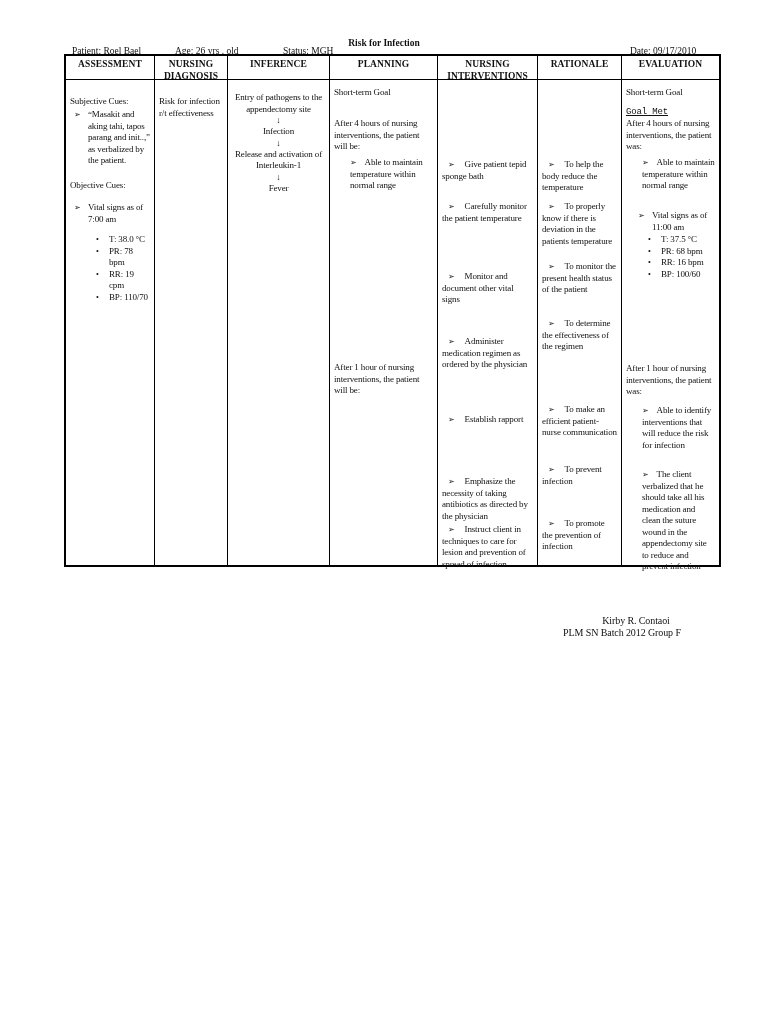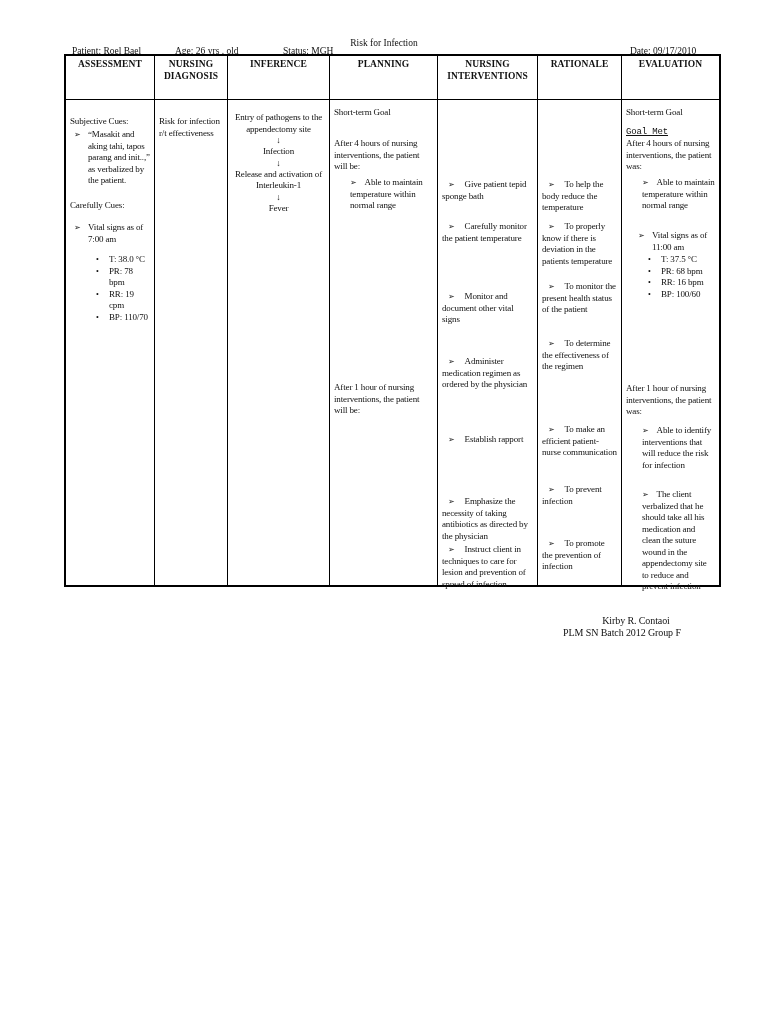--- a/index.html
+++ b/index.html
@@ -8,32 +8,32 @@
     font-family:"Liberation Serif","DejaVu Serif",serif;
     color:#111;
     -webkit-font-smoothing:antialiased;
   }
   .sheet{position:relative;width:768px;height:1024px;background:#fff;overflow:hidden;}
 
   
   .ti{position:absolute;top:26px;font-size:9.5px;white-space:nowrap;margin-top:20px;}
   .doc-title{
     position:absolute;top:38px;left:0;width:768px;
-    text-align:center;font-size:9.5px;font-weight:normal;
+    text-align:center;font-size:9.5px;font-weight:bold;
   }
 
   
   .ncp-table{
     position:absolute;left:64px;top:54px;width:653px;
     border:2px solid #000;background:#fff;
   }
   .hrow,.brow{display:grid;grid-template-columns:89px 73px 102px 108px 100px 84px 97px;}
   .hcell{
     border-right:1px solid #000;border-bottom:1px solid #000;
-    height:44px;box-sizing:border-box;
+    height:24px;box-sizing:border-box;
     text-align:center;font-weight:bold;font-size:9.5px;line-height:12px;
     padding-top:2px;letter-spacing:0.1px;
   }
   .hcell:last-child,.cell:last-child{border-right:none;}
   .cell{
     position:relative;border-right:1px solid #000;
     height:485px;box-sizing:border-box;
     font-size:9px;line-height:11.5px;letter-spacing:-0.15px;
   }
   .blk{position:absolute;left:0;right:0;padding:0 4px;}
@@ -92,21 +92,21 @@
     </div>
 
     <div class="brow">
 
       <div class="cell">
         <div class="blk bold" style="top:16px">Subjective Cues:</div>
         <div class="blk flexb" style="top:29px">
           <span class="mk">➢</span>
           <span class="bt">“Masakit and aking tahi, tapos parang and init..,” as verbalized by the patient.</span>
         </div>
-        <div class="blk bold" style="top:100px">Carefully Cues:</div>
+        <div class="blk bold" style="top:100px">Objective Cues:</div>
         <div class="blk flexb" style="top:122px">
           <span class="mk">➢</span>
           <span class="bt">Vital signs as of 7:00 am</span>
         </div>
         <div class="blk vlist" style="top:154px">
           <div class="vrow">
               <span class="dot">•</span>
               <span>T: 38.0 °C</span>
             </div>
           <div class="vrow">

